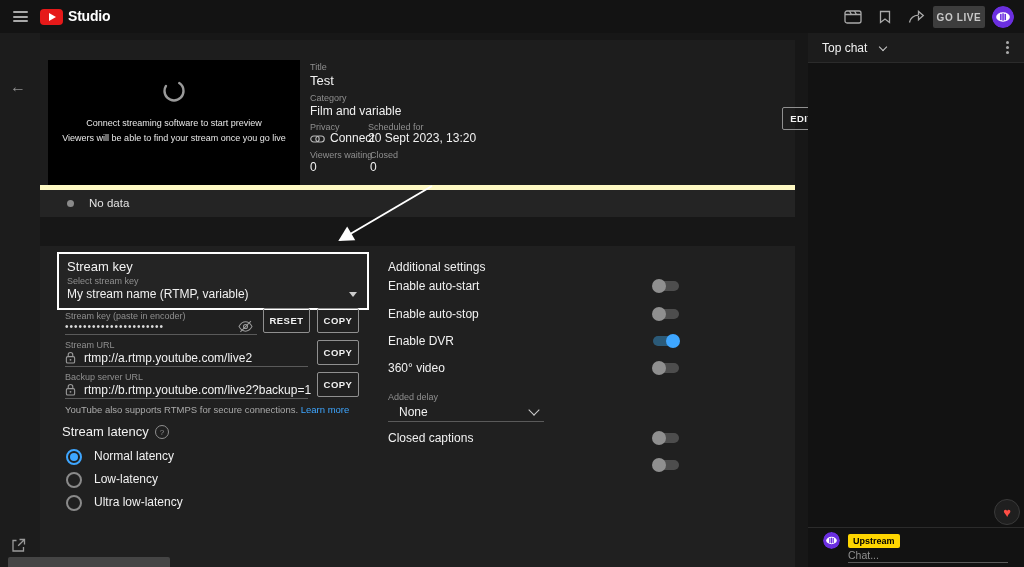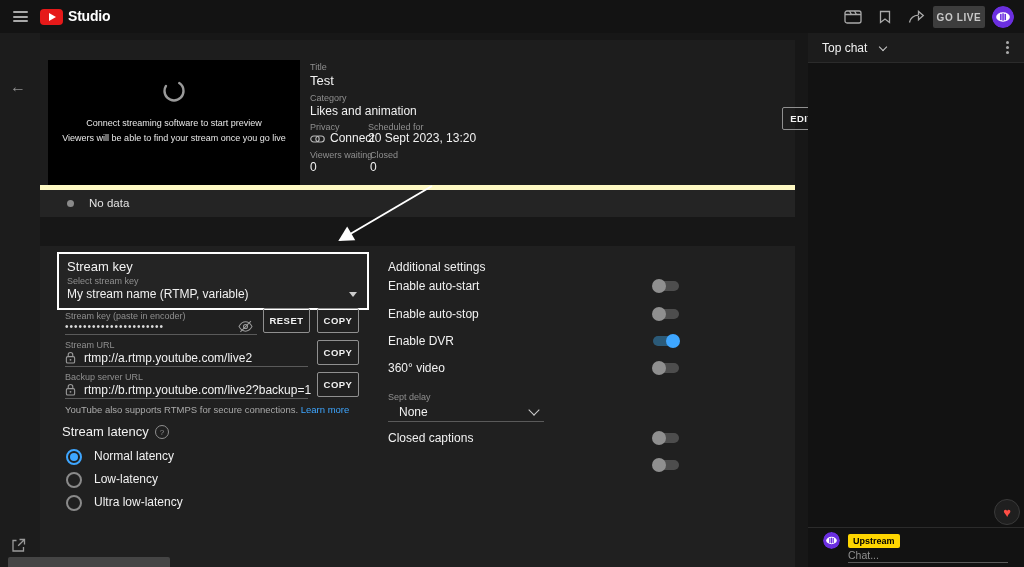--- a/index.html
+++ b/index.html
@@ -139,21 +139,21 @@
           </svg>
       </div>
       <div class="pv-line" style="top:58px;">Connect streaming software to start preview</div>
       <div class="pv-line" style="top:73px;">Viewers will be able to find your stream once you go live</div>
       <div id="pv-help">STREAM SETUP HELP</div>
     </div>
 
     <div class="flabel" style="left:270px;top:22px;">Title</div>
     <div class="fval" style="left:270px;top:33px;font-size:13px;">Test</div>
     <div class="flabel" style="left:270px;top:53px;">Category</div>
-    <div class="fval" style="left:270px;top:64px;">Likes and animation</div>
+    <div class="fval" style="left:270px;top:64px;">Film and variable</div>
     <div class="flabel" style="left:270px;top:82px;">Privacy</div>
     <div class="abs" style="left:270px;top:95px;">
       <svg width="15" height="8" viewBox="0 0 16 8">
           <rect x="0.8" y="0.8" width="9" height="6.4" rx="3.2" fill="none" stroke="#bbb" stroke-width="1.2"></rect>
           <rect x="6.2" y="0.8" width="9" height="6.4" rx="3.2" fill="none" stroke="#bbb" stroke-width="1.2"></rect>
         </svg>
     </div>
     <div class="fval" style="left:290px;top:91px;">Connect</div>
     <div class="flabel" style="left:328px;top:82px;">Scheduled for</div>
     <div class="fval" style="left:328px;top:91px;">20 Sept 2023, 13:20</div>
@@ -241,21 +241,21 @@
     </div>
   <div class="rlabel abs" style="left:388px;top:334px;">Enable DVR</div>
   <div class="toggle abs on" style="left:653px;top:336px;">
       <span class="knob"></span>
     </div>
   <div class="rlabel abs" style="left:388px;top:361px;">360° video</div>
   <div class="toggle abs" style="left:653px;top:363px;">
       <span class="knob"></span>
     </div>
 
-  <div class="flabel abs" style="left:388px;top:392px;">Sept delay</div>
+  <div class="flabel abs" style="left:388px;top:392px;">Added delay</div>
   <div class="fval abs" style="left:399px;top:405px;">None</div>
   <div class="chev abs" style="left:530px;top:406px;"></div>
   <div class="uline abs" style="left:388px;top:421px;width:156px;"></div>
 
   <div class="rlabel abs" style="left:388px;top:431px;">Closed captions</div>
   <div class="toggle abs" style="left:653px;top:433px;">
       <span class="knob"></span>
     </div>
   <div class="toggle abs" style="left:653px;top:460px;">
       <span class="knob"></span>

